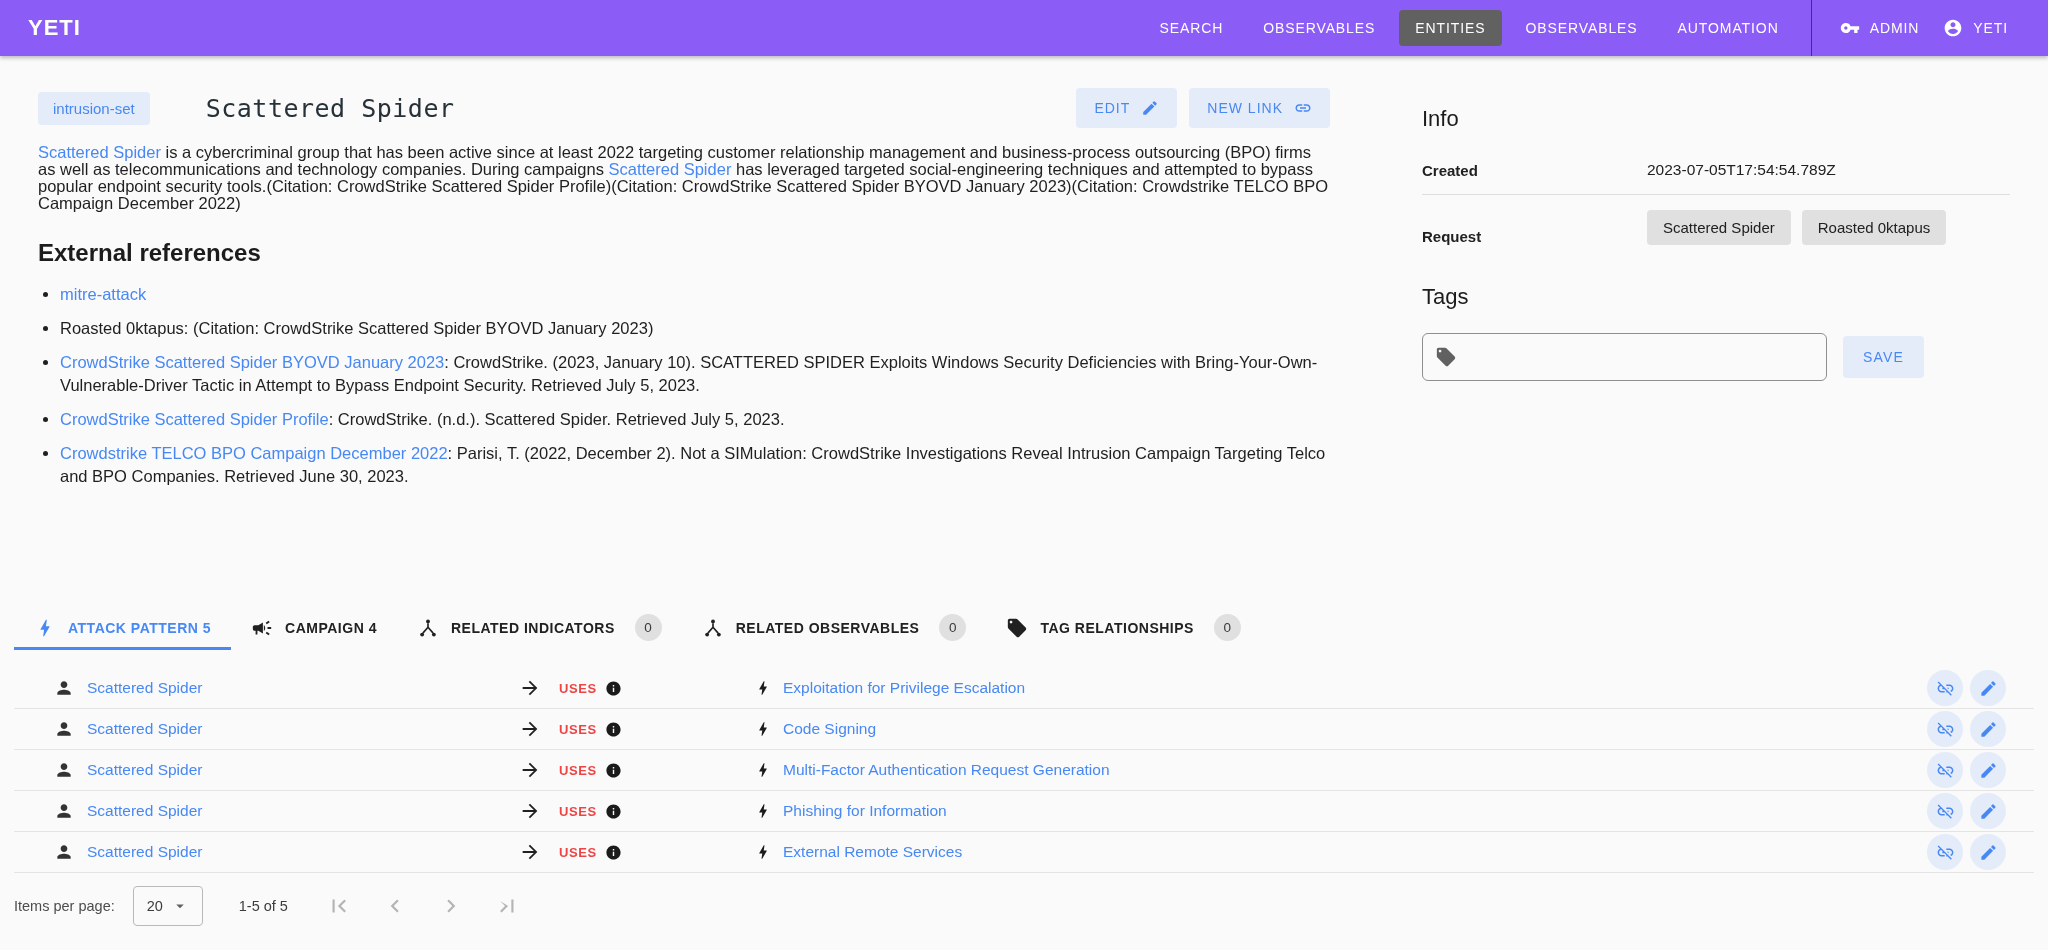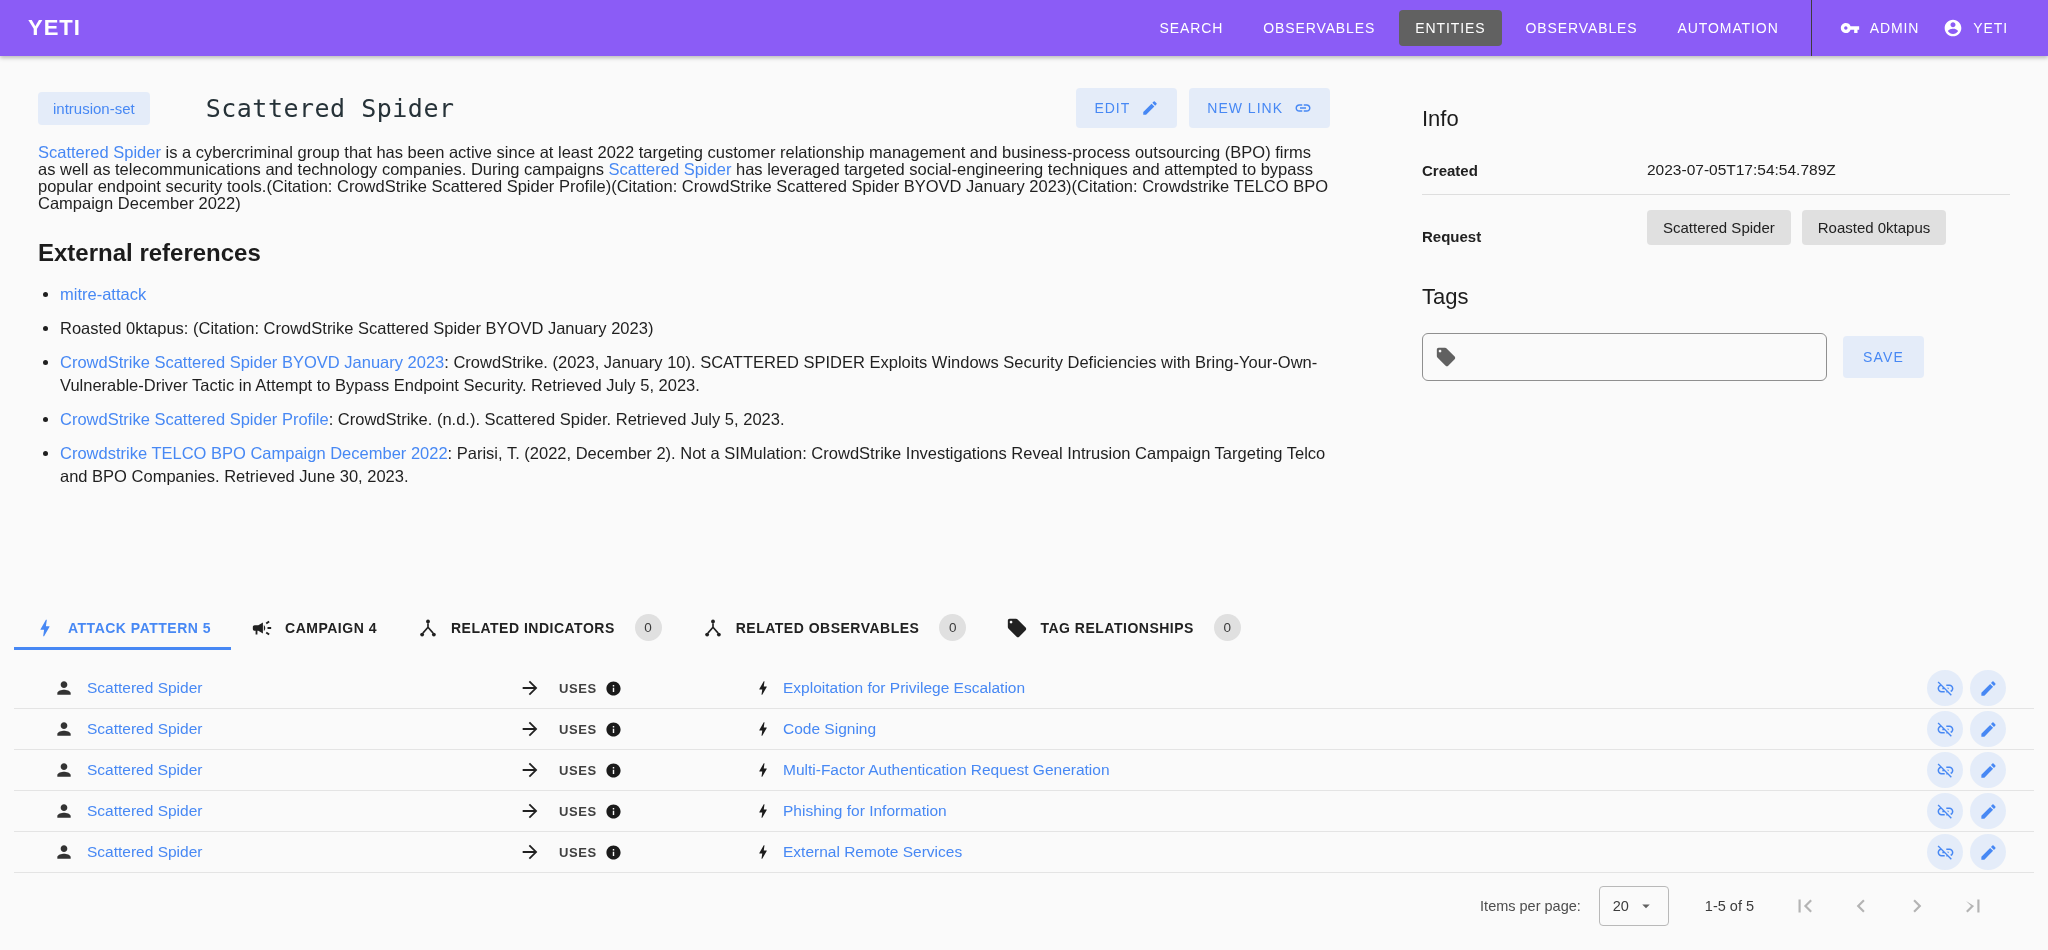--- a/index.html
+++ b/index.html
@@ -104,35 +104,35 @@
   
   .rel-table { margin-top:18px; }
   .rel-row {
     display:flex; align-items:center; height:41px; border-bottom:1px solid #e4e4e4;
     padding-left:40px; padding-right:28px;
   }
   .cell-source { width:465px; flex:0 0 465px; display:flex; align-items:center; gap:13px; }
   .cell-source svg { width:20px; height:20px; fill:#333; }
   .cell-relation { width:235px; flex:0 0 235px; display:flex; align-items:center; }
   .cell-relation .arrow-icon svg { width:22px; height:22px; fill:#212121; }
-  .rel-label { margin-left:18px; color:#404040; font-size:13px; font-weight:700; letter-spacing:.6px; }
+  .rel-label { margin-left:18px; color:#ef4444; font-size:13px; font-weight:700; letter-spacing:.6px; }
   .cell-relation .info-icon svg { width:17px; height:17px; fill:#1b1b1b; margin-left:8px; }
   .cell-target { flex:1; display:flex; align-items:center; gap:11px; }
   .cell-target svg { width:18px; height:18px; fill:#1b1b1b; }
   .row-link { color:#4788f4; font-size:15.5px; }
   .cell-actions { display:flex; gap:7px; }
   .icon-btn {
     width:36px; height:36px; border-radius:50%; background:#e4ecf9; border:none; cursor:pointer;
     display:flex; align-items:center; justify-content:center;
   }
   .icon-btn svg { width:19px; height:19px; fill:#4788f4; }
 
   
   .pagination {
-    display:flex; align-items:center; justify-content:flex-end; height:66px;
+    display:flex; align-items:center; justify-content:flex-start; height:66px;
     padding-right:48px; color:#3c3c3c; font-size:14.5px;
   }
   .ipp-label { color:#4d4d4d; }
   .ipp-select {
     margin-left:18px; width:70px; height:40px; border:1px solid #b9b9b9; border-radius:4px;
     display:flex; align-items:center; justify-content:center; gap:8px; cursor:pointer;
     background:#fafafa;
   }
   .ipp-select svg { width:18px; height:18px; fill:#616161; }
   .range-label { margin:0 38px 0 36px; }

